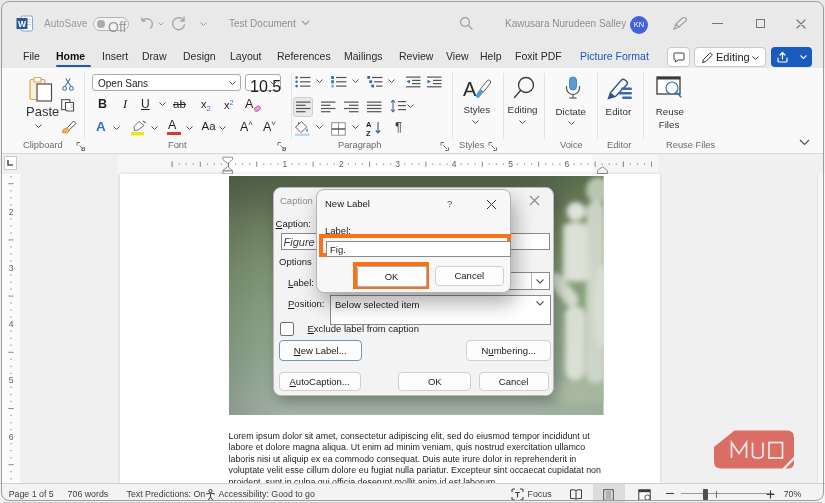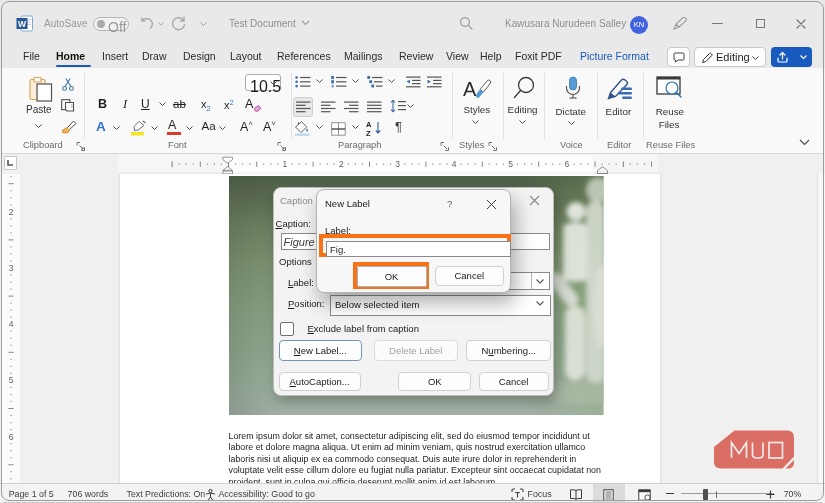--- a/index.html
+++ b/index.html
@@ -124,21 +124,21 @@
       </svg>
   </div>
 </div>
 
 <div id="ribbon">
     <svg class="abs" style="left:27px; top:9px;" width="24" height="25" viewBox="0 0 24 25">
 <rect x="1" y="2.5" width="15" height="20" rx="1.5" fill="#fceedb" stroke="#dba65a" stroke-width="1.2"></rect>
 <rect x="5" y="0.5" width="7" height="4.5" rx="1" fill="#fff" stroke="#dba65a" stroke-width="1.2"></rect>
 <rect x="8" y="7" width="14.5" height="17" fill="#fff" stroke="#505050" stroke-width="1.2"></rect>
 </svg>
-    <div class="rtxt" style="left:24px; top:36px; font-size:10px;">Paste</div>
+    <div class="rtxt" style="left:24px; top:36px; font-size:13px;">Paste</div>
     <svg class="abs" style="left:33px; top:56px;" width="7" height="4.5" viewBox="0 0 7 4.5">
       <path d="M0.5 0.5 L3.5 3.5 L6.5 0.5" fill="none" stroke="#4f4f4f" stroke-width="1"></path>
     </svg>
     <svg class="abs" style="left:60px; top:9.5px;" width="12" height="13" viewBox="0 0 12 13">
 <path d="M3.2 8.2 L8.2 0.5 M8.8 8.2 L3.8 0.5" stroke="#41759f" stroke-width="1.1"></path>
 <circle cx="2.6" cy="10.4" r="1.9" fill="none" stroke="#41759f" stroke-width="1.1"></circle>
 <circle cx="9.4" cy="10.4" r="1.9" fill="none" stroke="#41759f" stroke-width="1.1"></circle>
 </svg>
     <svg class="abs" style="left:59px; top:30.5px;" width="14" height="13" viewBox="0 0 14 13">
 <rect x="0.7" y="0.7" width="8.2" height="10" fill="#fff" stroke="#505050" stroke-width="1.1"></rect>
@@ -147,20 +147,26 @@
 </svg>
     <svg class="abs" style="left:59px; top:52px;" width="16" height="14" viewBox="0 0 16 14">
 <path d="M1.5 12.5 Q1 9.5 4 8.5 L6.5 7.5 L8.5 9.5 L7.5 12 Q6.5 13.5 1.5 12.5 z" fill="#f2b25c" stroke="#c88a2e" stroke-width="0.9"></path>
 <path d="M6.5 7.5 L12.5 1 L15 3.5 L8.5 9.5" fill="#fff" stroke="#505050" stroke-width="1"></path>
 </svg>
     <div class="glabel" style="left:21px;">Clipboard</div>
     <svg class="abs" style="left:74px; top:74px;" width="9" height="9" viewBox="0 0 9 9">
       <path d="M1 1 v-0 M1 0.5 h3 M1 0.5 v3 M8.5 8.5 h-3.2 M8.5 8.5 v-3.2 M3.5 3.5 l3.5 3.5 M7 5 v2 h-2" fill="none" stroke="#5f5f5f" stroke-width="0.9"></path>
     </svg>
     <div class="gsep" style="left:81.5px;"></div>
+    <div class="abs" style="left:90px; top:6px; width:149px; height:16.5px; background:#fff; border:1px solid #ababab; border-radius:3px;">
+<div class="abs" style="left:5px; top:2.5px; font-size:10px; color:#1b1b1b;">Open Sans</div>
+<svg class="abs" style="right:4px; top:5.5px;" width="7" height="4.5" viewBox="0 0 7 4.5">
+        <path d="M0.5 0.5 L3.5 3.5 L6.5 0.5" fill="none" stroke="#4f4f4f" stroke-width="1"></path>
+      </svg>
+    </div>
     <div class="abs" style="left:243px; top:6px; width:36px; height:16.5px; background:#fff; border:1px solid #ababab; border-radius:3px;">
 <div class="abs" style="left:4px; top:2.5px; font-size:16px; color:#1b1b1b;">10.5</div>
 <svg class="abs" style="right:3px; top:5.5px;" width="7" height="4.5" viewBox="0 0 7 4.5">
         <path d="M0.5 0.5 L3.5 3.5 L6.5 0.5" fill="none" stroke="#4f4f4f" stroke-width="1"></path>
       </svg>
     </div>
     <div class="rtxt" style="left:96px; top:29px; font-weight:bold; font-size:12.5px; color:#1f1f1f;">B</div>
     <div class="rtxt" style="left:121px; top:29px; font-style:italic; font-size:12.5px; font-family:'Liberation Serif',serif; color:#1f1f1f;">I</div>
     <div class="rtxt" style="left:139px; top:29px; text-decoration:underline; font-size:12px; color:#1f1f1f;">U</div>
     <svg class="abs" style="left:157px; top:34px;" width="7" height="4.5" viewBox="0 0 7 4.5">
@@ -356,21 +362,21 @@
     <div class="glabel" style="left:605px;">Editor</div>
     <div class="gsep" style="left:641.3px;"></div>
     <svg class="abs" style="left:653.7px; top:8px;" width="28" height="24" viewBox="0 0 28 24">
 <rect x="1" y="1" width="23" height="17" fill="#fff" stroke="#3a3a3a" stroke-width="1.3"></rect>
 <rect x="1" y="1" width="23" height="2.5" fill="#3a3a3a"></rect>
 <circle cx="16" cy="12" r="6" fill="#fff" fill-opacity="0.8" stroke="#2e75b6" stroke-width="1.2"></circle>
 <line x1="20.5" y1="16.5" x2="25" y2="21" stroke="#2e75b6" stroke-width="1.4" stroke-linecap="round"></line>
     </svg>
     <div class="rtxt" style="left:653.7px; top:38px; font-size:9.8px;">Reuse</div>
     <div class="rtxt" style="left:656.7px; top:51px; font-size:9.8px;">Files</div>
-    <div class="glabel" style="left:644px;">Reuse Files</div>
+    <div class="glabel" style="left:664px;">Reuse Files</div>
     <svg class="abs" style="left:797px; top:71px;" width="11" height="7" viewBox="0 0 11 7">
       <path d="M1 1 L5.5 5.5 L10 1" fill="none" stroke="#4f4f4f" stroke-width="1.2"></path>
     </svg>
 </div>
 <div id="rulerrow">
     <svg width="821" height="19.5" viewBox="0 0 821 19.5">
       <rect x="0" y="0" width="821" height="19.5" fill="#f0f0f0"></rect>
       <rect x="116" y="0" width="540" height="19.5" fill="#f6f6f6"></rect>
       <rect x="226.5" y="0" width="364" height="19.5" fill="#fdfdfd"></rect>
       <rect x="169.6" y="6.4" width="1" height="5.6" fill="#787878"></rect>
@@ -567,30 +573,29 @@
   </div>
   <div class="dlgtxt" style="left:5px; top:68px;">Options</div>
   <div class="dlgtxt" style="left:14px; top:88.5px;"><u>L</u>abel:</div>
   <div class="abs" style="left:56px; top:84px; width:220px; height:17.5px; background:#fff; border:1px solid #8a8a8a;">
     <div class="abs" style="right:17px; top:0; width:1px; height:15.5px; background:#b9b9b9;"></div>
     <svg class="abs" style="right:5px; top:5.5px;" width="8" height="5" viewBox="0 0 8 5">
         <path d="M0.5 0.5 L4 4 L7.5 0.5" fill="none" stroke="#555" stroke-width="1.1"></path>
       </svg>
   </div>
   <div class="dlgtxt" style="left:14px; top:110px;"><u>P</u>osition:</div>
-  <div class="abs" style="left:56px; top:107px; width:221px; height:21px; background:#fff; border:1px solid #8a8a8a;">
+  <div class="abs" style="left:56px; top:107px; width:221px; height:30px; background:#fff; border:1px solid #8a8a8a;">
     <div class="abs" style="left:4px; top:3px; font-size:9.5px; color:#1b1b1b;">Below selected item</div>
     <svg class="abs" style="right:6px; top:5px;" width="8" height="5" viewBox="0 0 8 5">
         <path d="M0.5 0.5 L4 4 L7.5 0.5" fill="none" stroke="#555" stroke-width="1.1"></path>
       </svg>
   </div>
   <div class="abs" style="left:6px; top:134px; width:13.5px; height:13.5px; background:#fff; border:1px solid #707070; border-radius:2px;"></div>
   <div class="dlgtxt" style="left:23.5px; top:135px;padding-left:10px;"><u>E</u>xclude label from caption</div>
   <div class="wbtn" style="left:4.7px; top:152.2px; width:83px; height:21.3px; border:1px solid #7396b7; line-height:19px;"><u>N</u>ew Label...</div>
-  <div class="wbtn" style="left:99.6px; top:152.2px; width:84.4px; height:21.3px; color:#a2a2a2; border-color:#dcdcdc; background:#fbfbfb; line-height:19px;">Delete Label</div>
   <div class="wbtn" style="left:192px; top:152.2px; width:85.4px; height:21.3px; line-height:19px;">N<u>u</u>mbering...</div>
   <div class="wbtn" style="left:4.7px; top:183.7px; width:81.9px; height:19.5px; line-height:17.5px;"><u>A</u>utoCaption...</div>
   <div class="wbtn" style="left:124.2px; top:183.7px; width:73.2px; height:19.5px; line-height:17.5px;">OK</div>
   <div class="wbtn" style="left:204.6px; top:183.7px; width:70px; height:19.5px; line-height:17.5px;">Cancel</div>
 </div>
 <div id="newdlg">
   <div class="dlgtxt" style="left:8px; top:8px; color:#191919;">New Label</div>
   <div class="dlgtxt" style="left:130px; top:8px; color:#555;">?</div>
   <svg class="abs" style="left:169px; top:8.5px;" width="11" height="11" viewBox="0 0 11 11">
       <path d="M1 1 L10 10 M10 1 L1 10" stroke="#3a3a3a" stroke-width="1"></path>

